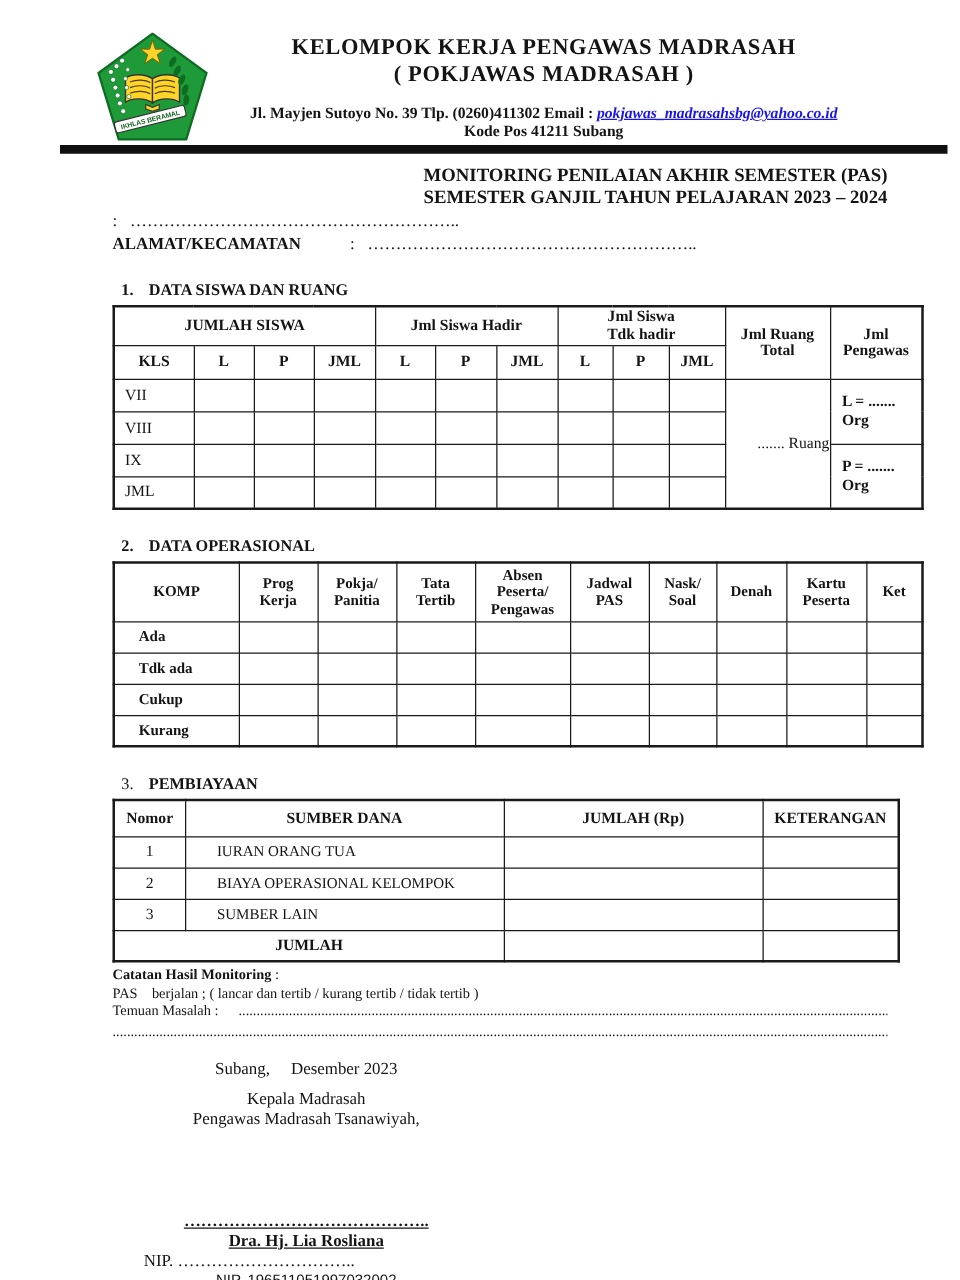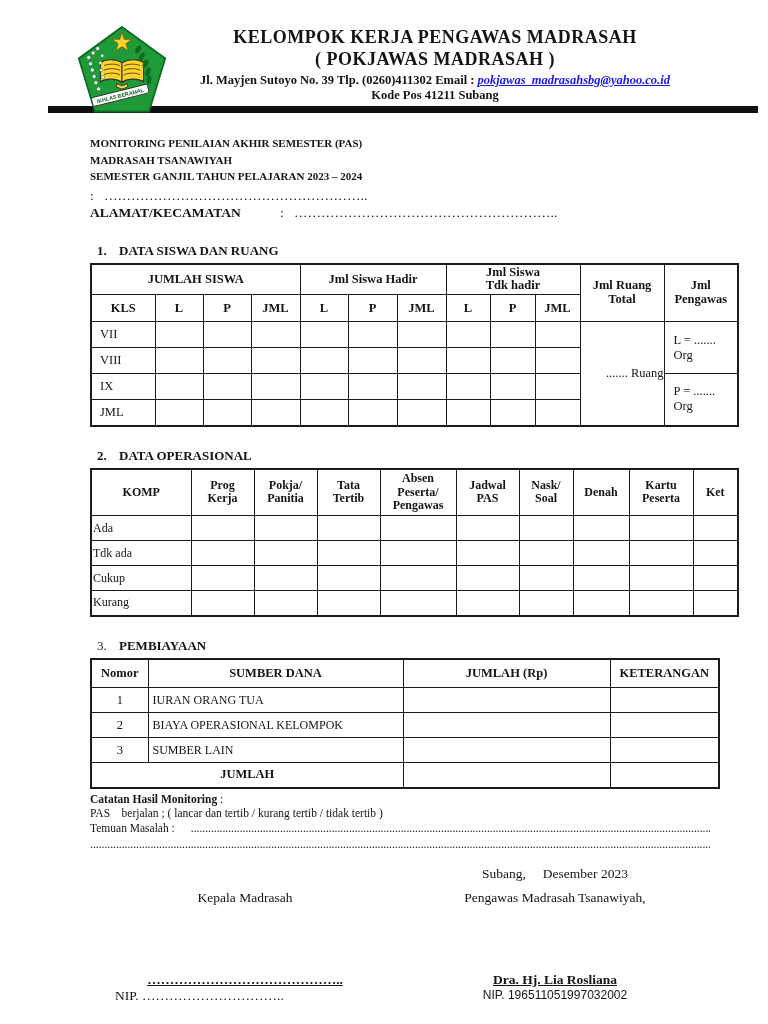--- a/index.html
+++ b/index.html
@@ -8,27 +8,27 @@
     position:relative; width:768px; height:1024px; background:#fff;
     font-family:"Liberation Serif","DejaVu Serif",serif; color:#141414;
     overflow:hidden;
   }
   
   .letterhead { position:relative; padding-top:26px; min-height:90px; }
   .logo-wrap { position:absolute; left:64px; top:26px; width:116px; height:90px; }
   .head-text { margin-left:175px; width:520px; text-align:center; }
   .org1 { font-size:18px; font-weight:bold; letter-spacing:.5px; line-height:22px; }
   .org2 { font-size:18px; font-weight:bold; letter-spacing:.5px; line-height:22px; }
-  .addr { font-size:12.5px; font-weight:bold; line-height:16px; margin-top:2px; }
+  .addr { font-size:12.5px; font-weight:bold; line-height:16px; margin-top:12px; }
   .addr a { color:#1a16e8; font-style:italic; font-weight:bold; text-decoration:underline; }
   .kode { font-size:12.5px; font-weight:bold; line-height:15px; }
   .rule { margin-top:3px; margin-left:48px; width:710px; height:7px; background:#101010; }
   
-  .doc-title { margin-top:22px; margin-left:90px; width:620px; text-align:left;
-               font-weight:bold; font-size:11px; line-height:16.5px; }
+  .doc-title { margin-top:10px; margin-left:90px; width:620px; text-align:right;
+               font-weight:bold; font-size:15px; line-height:16.5px; }
   .identity { margin-left:90px; margin-top:2px; width:620px; font-size:13.5px; line-height:17.5px; }
   .id-row { display:flex; }
   .id-label { font-weight:bold; width:190px; }
   .id-sep { width:14px; }
   .id-value { }
   
   .sec-head { margin-left:97px; margin-top:21px; font-size:13px; font-weight:bold; display:flex; }
   .sec-head .num { width:22px; }
   .sec-head.light-num .num { font-weight:normal; }
   table { border-collapse:collapse; table-layout:fixed; margin-left:90px; margin-top:4px; }
@@ -37,44 +37,44 @@
   th { font-weight:bold; text-align:center; vertical-align:middle; }
   td { vertical-align:middle; }
   .pre { white-space:pre-line; line-height:13.5px; }
   
   .t1 { width:647px; }
   .t1 .grow { height:31px; }
   .t1 .srow { height:27px; }
   .t1 tbody tr { height:26px; }
   .t1 td.rowlab { padding-left:8px; }
   .t1 td.ruang { text-align:right; }
-  .t1 td.org { padding-left:9px; }
+  .t1 td.org { padding-left:9px;font-weight:bold; }
   
   .t2 { width:647px; }
   .t2 thead tr { height:47px; }
   .t2 tbody tr { height:25px; }
-  .t2 td.rowlab { font-weight:normal; padding-left:1px; font-size:12px; }
+  .t2 td.rowlab { font-weight:bold; padding-left:19px; font-size:12px; }
   .t2 th { font-size:12px; }
   
   .t3 { width:628px; }
   .t3 thead tr { height:29px;margin-top:28px; }
   .t3 tbody tr { height:25px; }
   .t3 td.c { text-align:center; }
-  .t3 td.lft { padding-left:4px; font-size:12px; }
+  .t3 td.lft { padding-left:25px; font-size:12px; }
   .t3 td.total { text-align:center; font-weight:bold; }
   
   .notes { margin-left:90px; margin-top:3px; width:620px; font-size:11.5px; line-height:14.5px; }
   .notes .b { font-weight:bold; }
   .pasline { white-space:pre-wrap; }
   .dotline { display:flex;gap:16px; }
   .dotfill { flex:1; white-space:nowrap; overflow:hidden; }
   .dotfull { white-space:nowrap; overflow:hidden; margin-top:2px; }
   
   .sig { margin-left:90px; width:620px; font-size:13.5px; }
-  .sig-cols { display:flex; }
+  .sig-cols { display:flex;flex-direction:column; }
   .sig-col { width:310px; text-align:center; }
   .sig-date { margin-top:14px; }
   .sig-titles { margin-top:8px; }
   .sig-names { margin-top:66px; }
   .name-dots { font-weight:bold; text-decoration:underline; }
   .right-name { font-weight:bold; text-decoration:underline; }
   .nip-left { text-align:left; padding-left:25px; }
   .nip-right { font-family:"Liberation Sans","DejaVu Sans",sans-serif; font-size:12px; }
 </style>
 </head>
@@ -126,21 +126,20 @@
       <div class="org1">KELOMPOK KERJA PENGAWAS  MADRASAH</div>
       <div class="org2">( POKJAWAS  MADRASAH )</div>
       <div class="addr"><span>Jl. Mayjen Sutoyo No. 39 Tlp. (0260)411302 Email : </span><a href="#">pokjawas_madrasahsbg@yahoo.co.id</a></div>
       <div class="kode">Kode Pos 41211 Subang</div>
     </div>
   </div>
   <div class="rule"></div>
 
   <div class="doc-title">
     <div>MONITORING PENILAIAN AKHIR SEMESTER (PAS)</div>
-    <div>MADRASAH TSANAWIYAH</div>
     <div>SEMESTER GANJIL TAHUN PELAJARAN 2023 – 2024</div>
   </div>
 
   <div class="identity">
     <div class="id-row">
       <span class="id-sep">:</span>
       <span class="id-value">…………………………………………………..</span>
     </div>
     <div class="id-row">
       <span class="id-label">ALAMAT/KECAMATAN</span>

